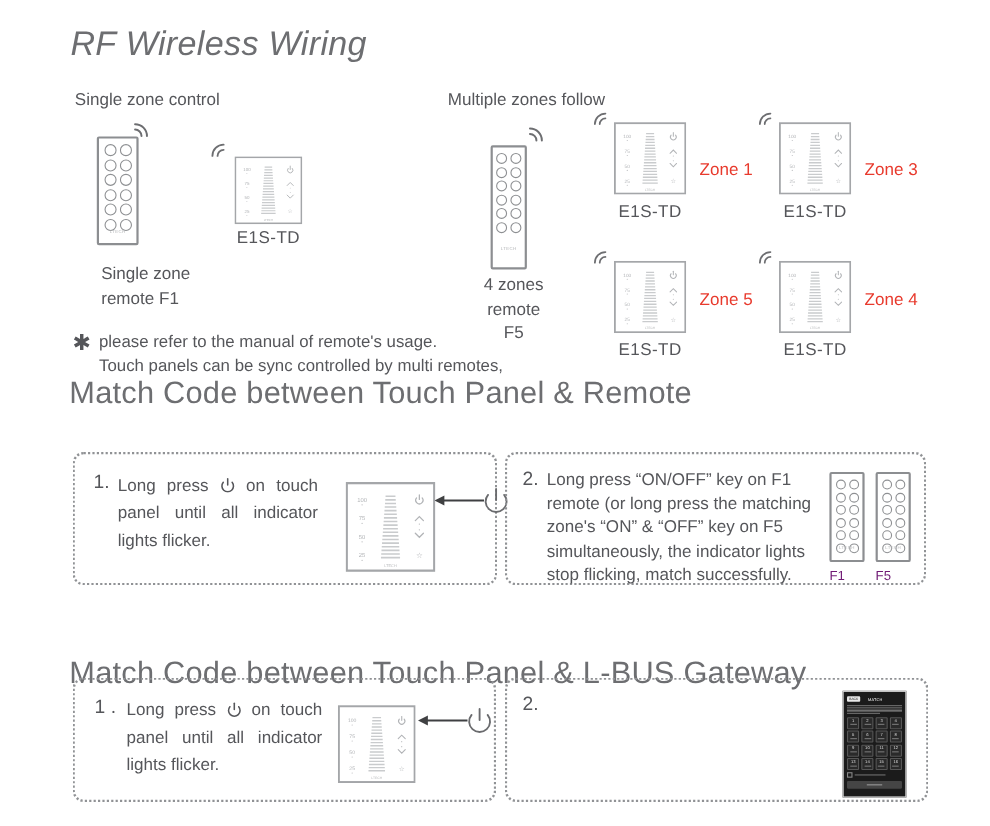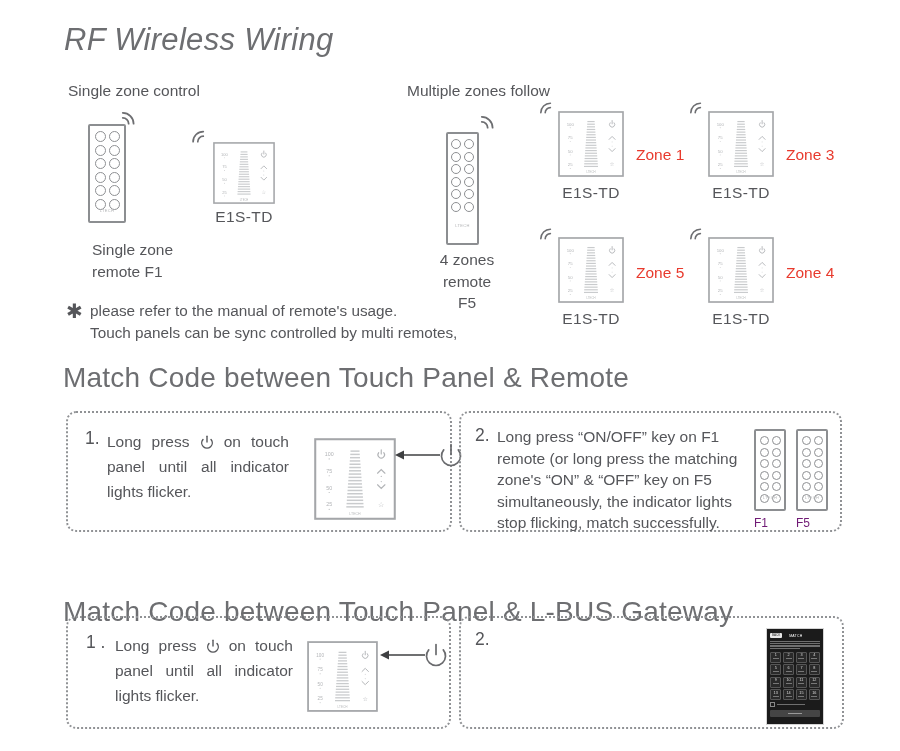--- a/index.html
+++ b/index.html
@@ -220,21 +220,21 @@
     </svg>
   <div class="abs model-label" style="left:699px;top:310px;width:84px;">E1S-TD</div>
   <div class="abs zone-label" style="left:786px;top:264px;text-align:center;">Zone 4</div>
 
   <div class="abs note-mark" style="left:66px;top:299px;">✱</div>
   <div class="abs note-text" style="left:90px;top:300px;">
     <div>please refer to the manual of remote's usage.</div>
     <div>Touch panels can be sync controlled by multi remotes,</div>
   </div>
 
-  <div class="abs h2" style="left:63px;top:362px;">Match Code between Touch Panel &amp; Remote</div>
+  <div class="abs h2" style="left:63px;top:341px;">Match Code between Touch Panel &amp; Remote</div>
 
   <div class="stepbox" style="left:66px;top:411px;width:386px;height:121px;">
     <div class="step-num" style="left:17px;top:15px;">1.</div>
     <div class="step-text j" style="left:39px;top:16px;width:182px;"><span>Long press</span> <svg class="pwr" viewBox="0 0 16 16" width="14" height="14">
           <path d="M 3.4 5.1 A 6 6 0 1 0 12.6 5.1" fill="none" stroke="#55565a" stroke-width="1.6" stroke-linecap="round"></path>
           <line x1="8" y1="1.5" x2="8" y2="8" stroke="#55565a" stroke-width="1.6" stroke-linecap="round"></line>
         </svg> <span>on touch panel until all indicator lights flicker.</span></div>
     <svg class="panel" style="left:246px;top:25px;" width="82" height="82">
         <use href="#sym-panel"></use>
       </svg>

